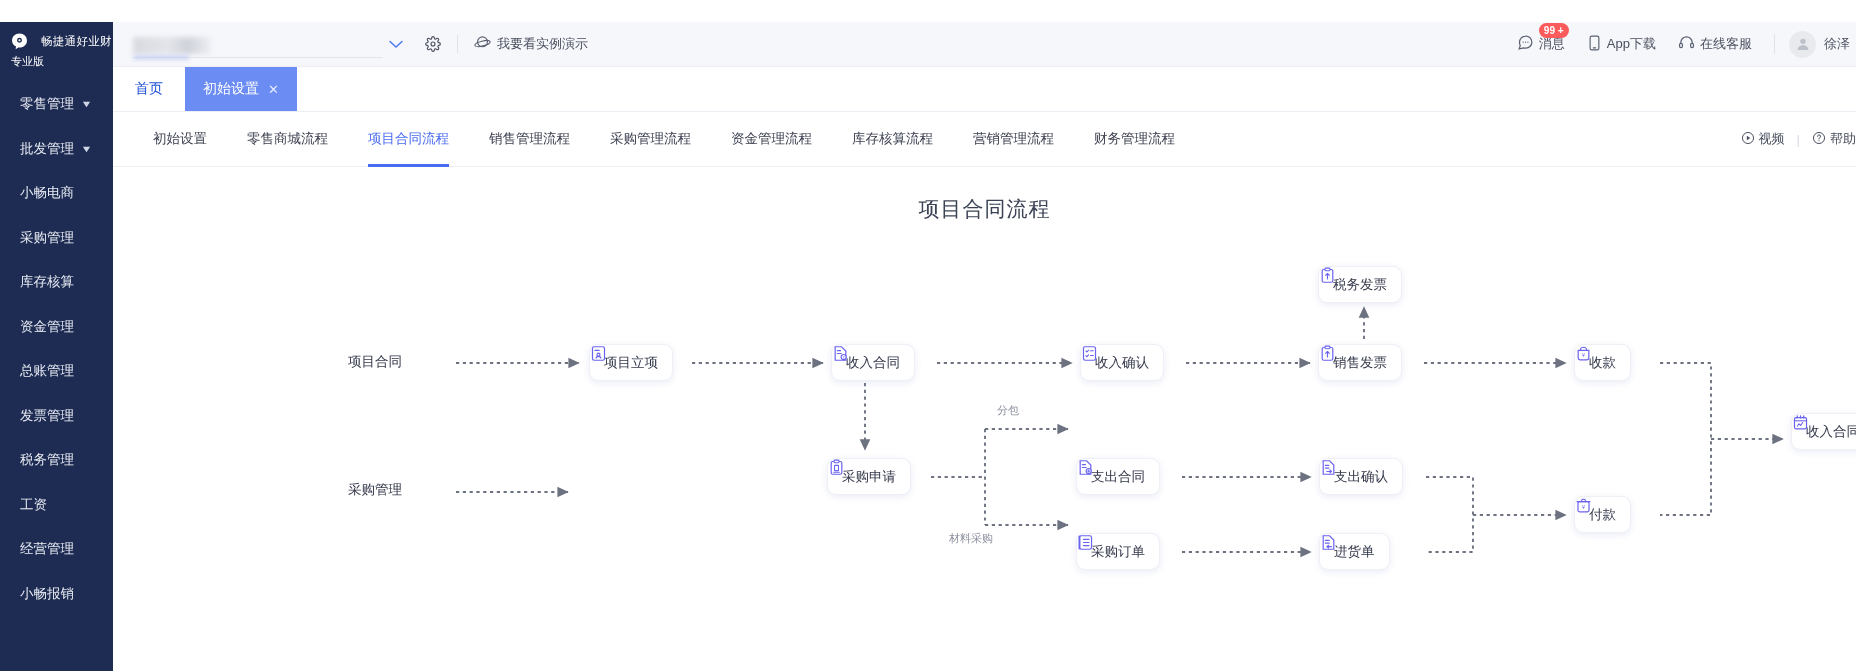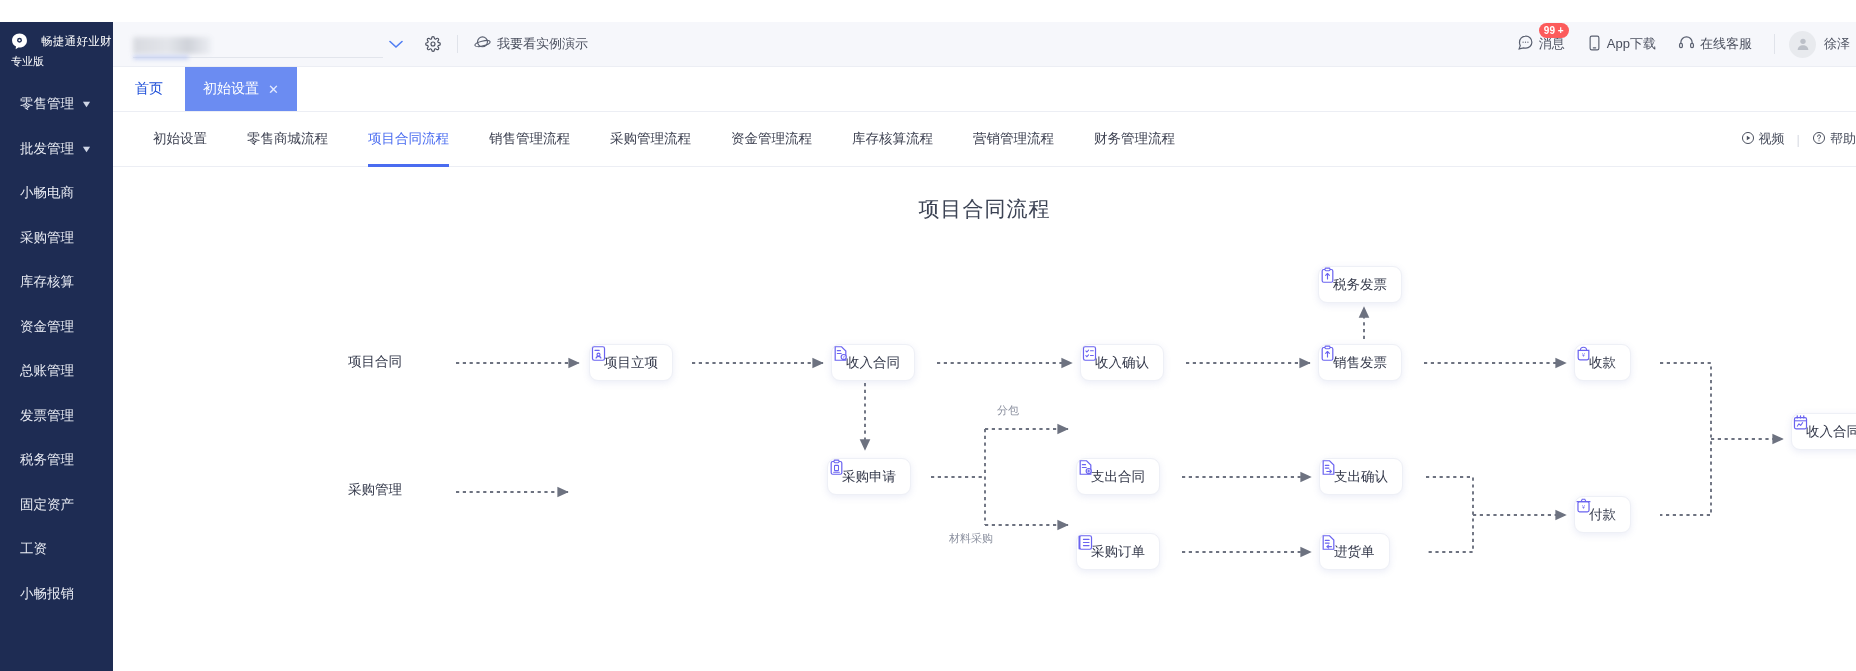--- a/index.html
+++ b/index.html
@@ -194,24 +194,24 @@
       <div class="nav-item">
         <span>总账管理</span>
       </div>
       <div class="nav-item">
         <span>发票管理</span>
       </div>
       <div class="nav-item">
         <span>税务管理</span>
       </div>
       <div class="nav-item">
-        <span>固定资产</span>
-      </div>
-      <div class="nav-item">
         <span>工资</span>
+      </div>
+      <div class="nav-item">
+        <span>经营管理</span>
       </div>
       <div class="nav-item">
         <span>小畅报销</span>
       </div>
     </div>
   </div>
 
   <div class="header">
     <div class="searchbox">
       <div class="search-blur"></div>

